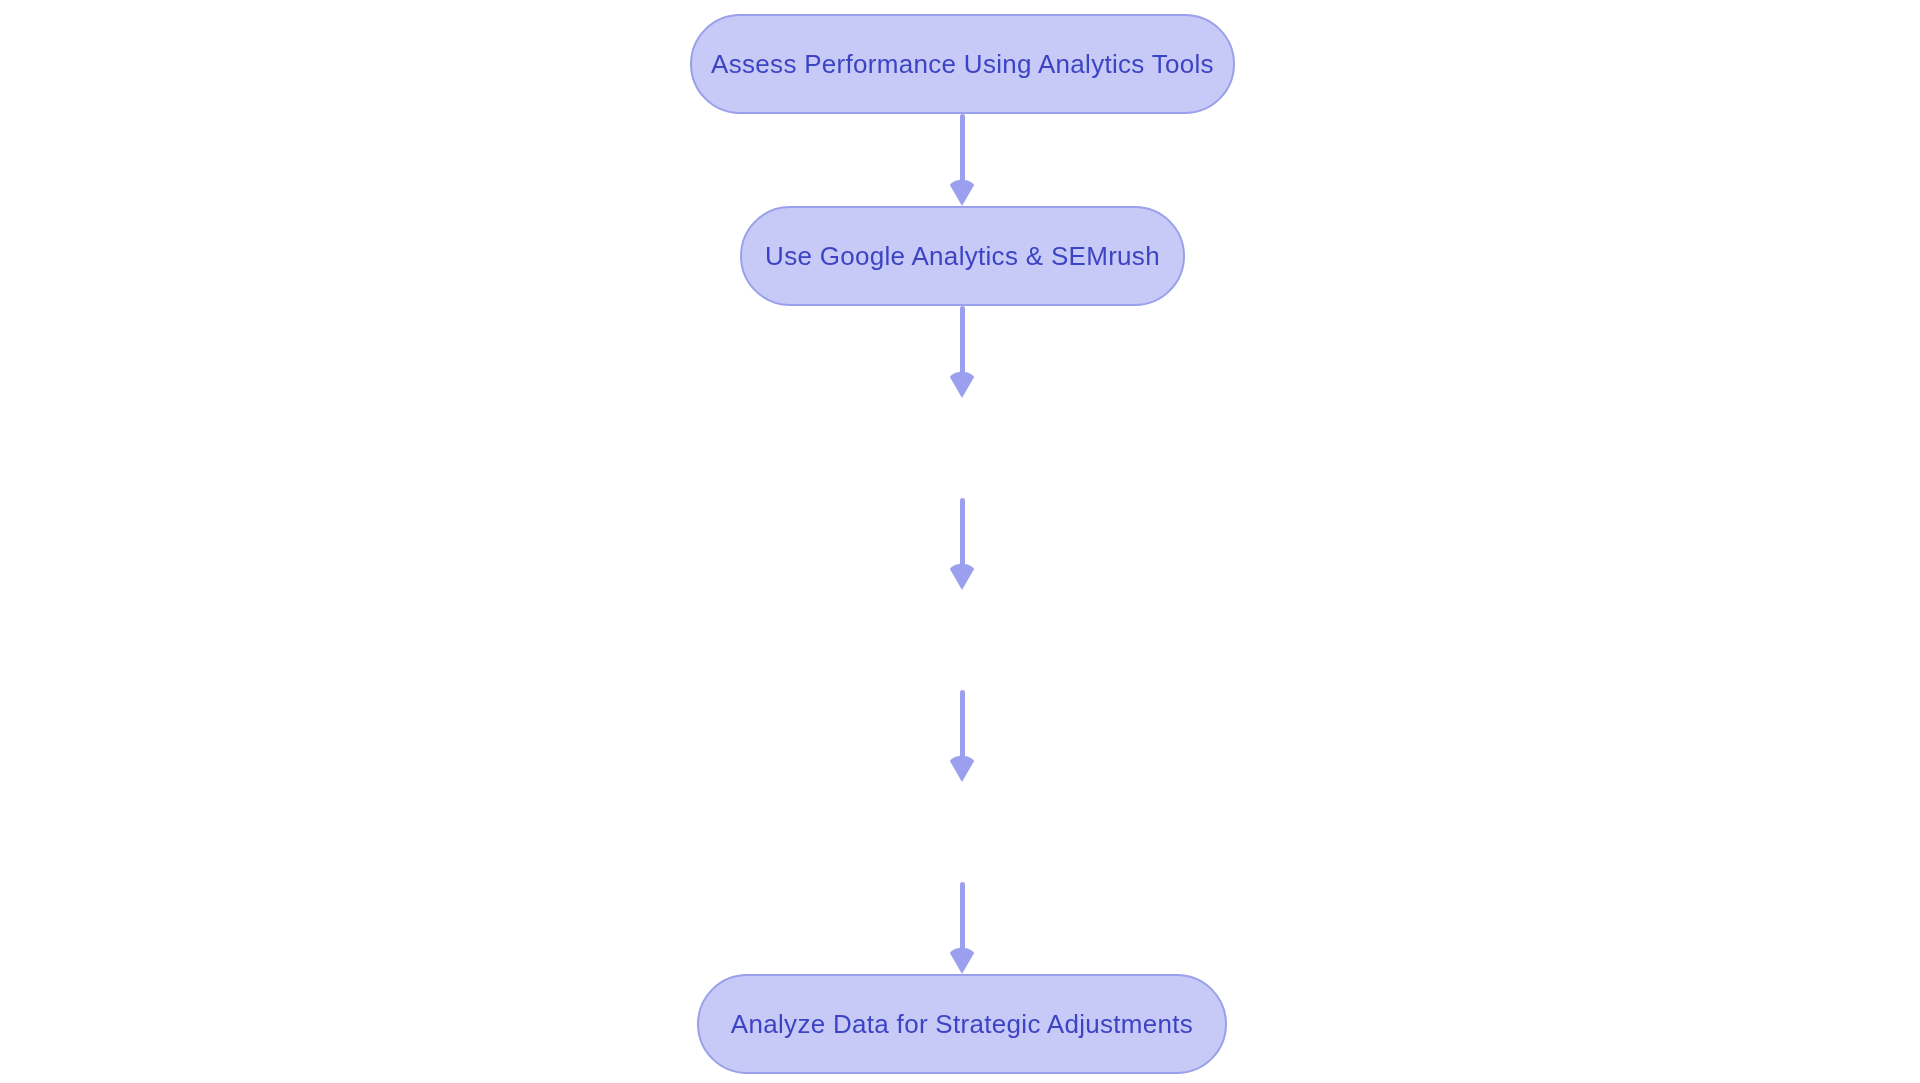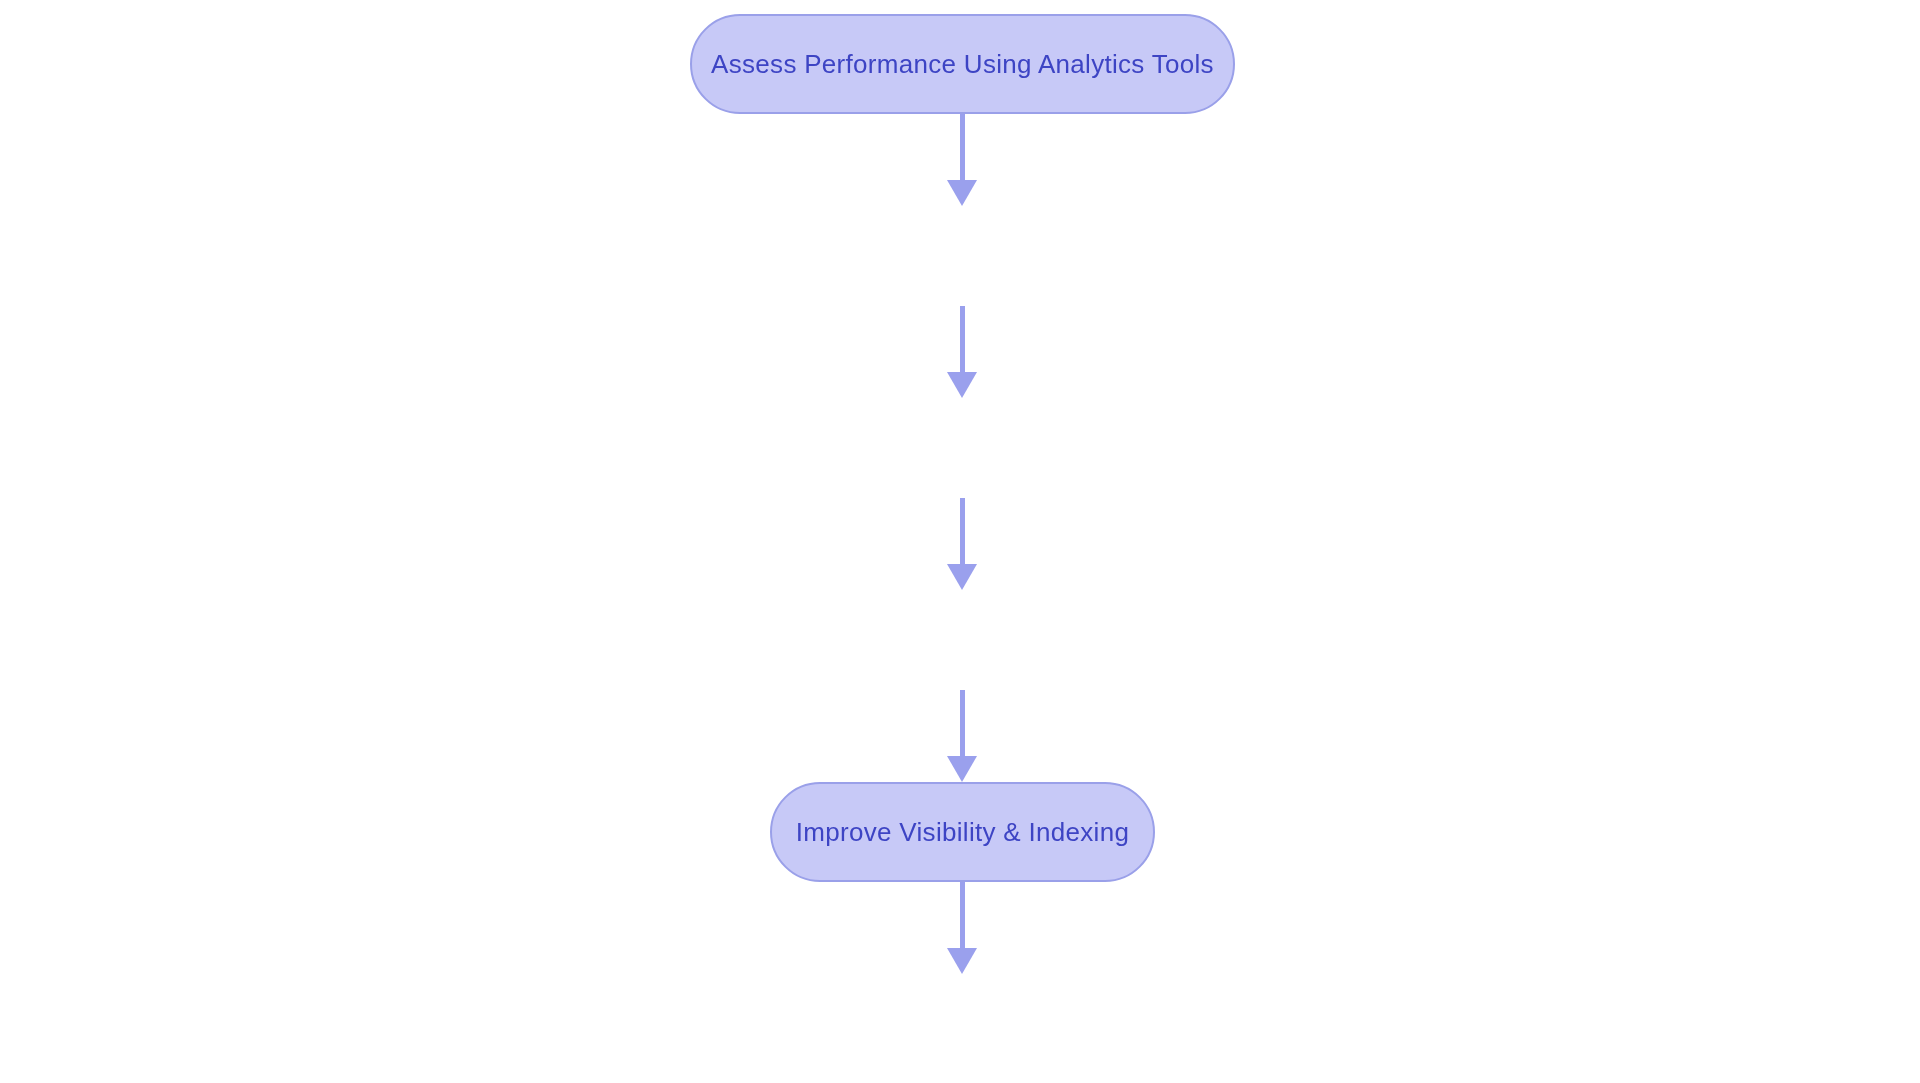--- a/index.html
+++ b/index.html
@@ -2,21 +2,21 @@
 <html style="--node-fill: #c7c9f7; --node-border: #9aa0e9; --node-text: #3d44c4; --arrow: #9aa0ed; --bg: #ffffff;"><head>
 <meta charset="utf-8">
 <style>
   :root{
     --node-fill:#c7c9f7;
     --node-border:#9aa0e9;
     --node-text:#3d44c4;
     --arrow:#9aa0ed;
     --bg:#ffffff;
   }
-  *{margin:0;padding:0;box-sizing:border-box;}
+  *{margin:0;padding:0;box-sizing:border-box;border-radius:24px;}
   html,body{width:1920px;height:1083px;background:var(--bg);overflow:hidden;
     font-family:"Liberation Sans",sans-serif;}
   .canvas{position:relative;width:1920px;height:1083px;background:var(--bg);}
   .node{
     position:absolute;height:100px;border-radius:50px;
     background:var(--node-fill);border:2px solid var(--node-border);
     display:flex;align-items:center;justify-content:center;
   }
   .node-label{
     color:var(--node-text);font-size:26px;letter-spacing:.3px;
@@ -47,41 +47,44 @@
 
   <div class="node n1">
     <span class="node-label">Assess Performance Using Analytics Tools</span>
   </div>
 
   <div class="arrow a1">
     <div class="arrow-line"></div>
     <div class="arrow-head"></div>
   </div>
 
+  <div class="node n2">
+    <span class="node-label">Use Google Analytics &amp; SEMrush</span>
+  </div>
 
   <div class="arrow a2">
     <div class="arrow-line"></div>
     <div class="arrow-head"></div>
   </div>
 
 
   <div class="arrow a3">
     <div class="arrow-line"></div>
     <div class="arrow-head"></div>
   </div>
 
 
   <div class="arrow a4">
     <div class="arrow-line"></div>
     <div class="arrow-head"></div>
   </div>
 
-  <div class="node n5">
-    <span class="node-label">Improve Visibility &amp; Indexing</span>
-  </div>
 
   <div class="arrow a5">
     <div class="arrow-line"></div>
     <div class="arrow-head"></div>
   </div>
 
+  <div class="node n6">
+    <span class="node-label">Analyze Data for Strategic Adjustments</span>
+  </div>
 
 </div>
 
 </body></html>

